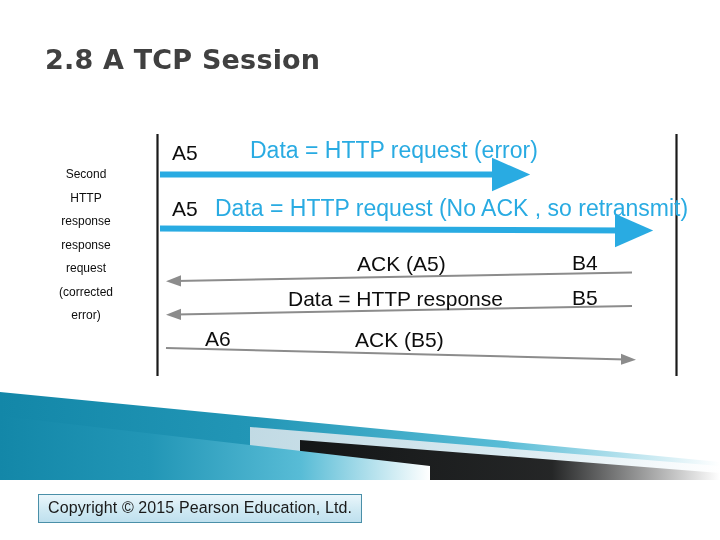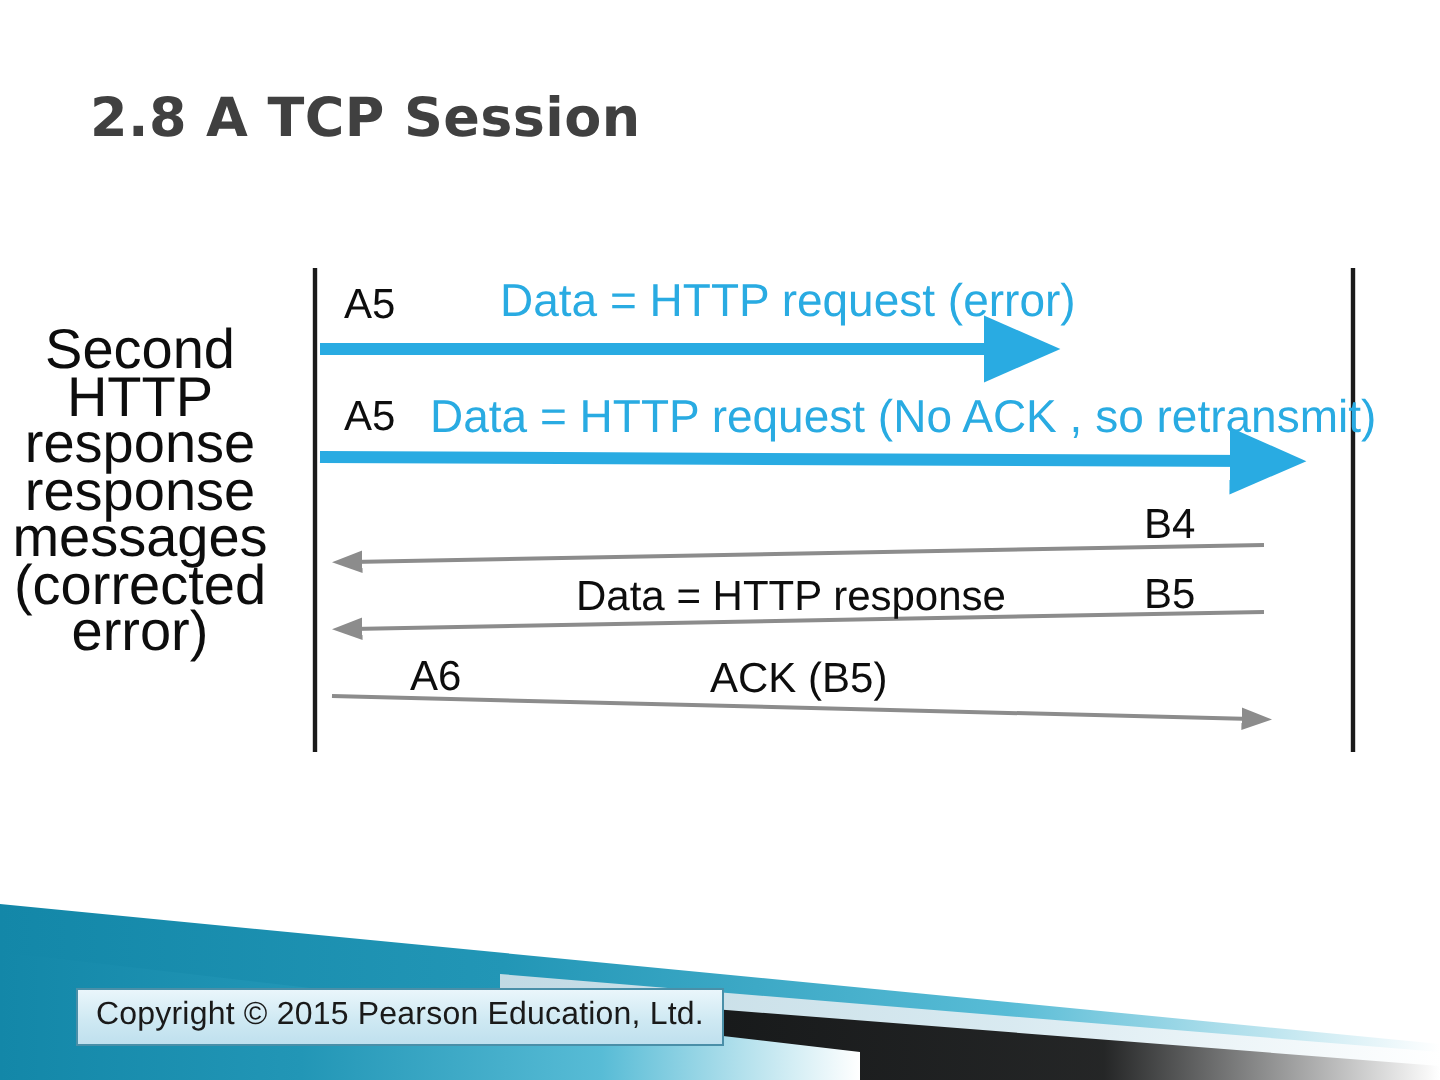--- a/index.html
+++ b/index.html
@@ -9,21 +9,21 @@
     width: 720px;
     height: 540px;
     overflow: hidden;
     background: #ffffff;
     font-family: "Liberation Sans", sans-serif;
   }
 
   #slide {
     position: relative;
     width: 720px;
-    height: 540px;
+    height: 480px;
     background: #ffffff;
   }
 
   
   #slide-title {
     position: absolute;
     left: 45px;
     top: 44px;
     font-family: "DejaVu Sans", sans-serif;
     font-size: 27px;
@@ -46,26 +46,26 @@
     position: absolute;
     left: 0;
     top: 0;
     width: 720px;
     height: 440px;
   }
 
   
   #caption-block {
     position: absolute;
-    left: 6px;
+    left: 22px;
     top: 163px;
     width: 128px;
     text-align: center;
     font-family: "Liberation Sans", sans-serif;
-    font-size: 28px;
+    font-size: 12px;
     line-height: 23.5px;
     color: #0d0d0d;
   }
   #caption-block .cap-line { display: block; white-space: nowrap; }
 
   
   .lbl {
     position: absolute;
     font-family: "Liberation Sans", sans-serif;
     white-space: nowrap;
@@ -143,31 +143,32 @@
       <line x1="632" y1="306" x2="176" y2="314.5" stroke="#8c8c8c" stroke-width="2" marker-end="url(#ah-gray-l)"></line>
 
       <line x1="166" y1="348" x2="626" y2="359.5" stroke="#8c8c8c" stroke-width="2" marker-end="url(#ah-gray-r)"></line>
     </svg>
 
     <div id="caption-block">
       <span class="cap-line">Second</span>
       <span class="cap-line">HTTP</span>
       <span class="cap-line">response</span>
       <span class="cap-line">response</span>
-      <span class="cap-line">messages</span>
+      <span class="cap-line">request</span>
       <span class="cap-line">(corrected</span>
       <span class="cap-line">error)</span>
     </div>
 
     <div class="lbl seq" style="left:172px; top:142px;">A5</div>
     <div class="lbl blue" style="left:250px; top:139px;">Data = HTTP request (error)</div>
 
     <div class="lbl seq" style="left:172px; top:198px;">A5</div>
     <div class="lbl blue" style="left:215px; top:197px;">Data = HTTP request (No ACK , so retransmit)</div>
 
+    <div class="lbl dark" style="left:357px; top:253px;">ACK (A5)</div>
     <div class="lbl seq" style="left:572px; top:252px;">B4</div>
 
     <div class="lbl dark" style="left:288px; top:288px;">Data = HTTP response</div>
     <div class="lbl seq" style="left:572px; top:287px;">B5</div>
 
     <div class="lbl seq" style="left:205px; top:328px;">A6</div>
     <div class="lbl dark" style="left:355px; top:329px;">ACK (B5)</div>
 
   </div>
 

